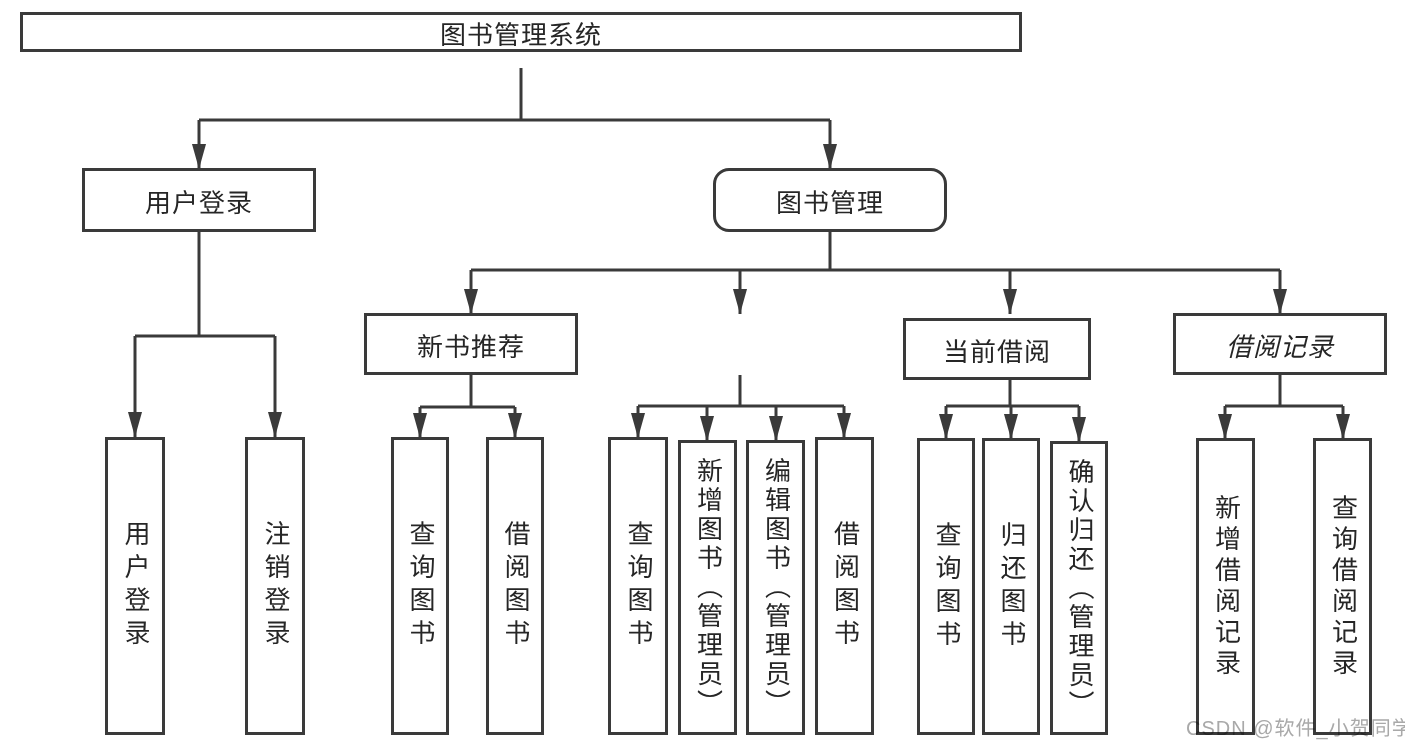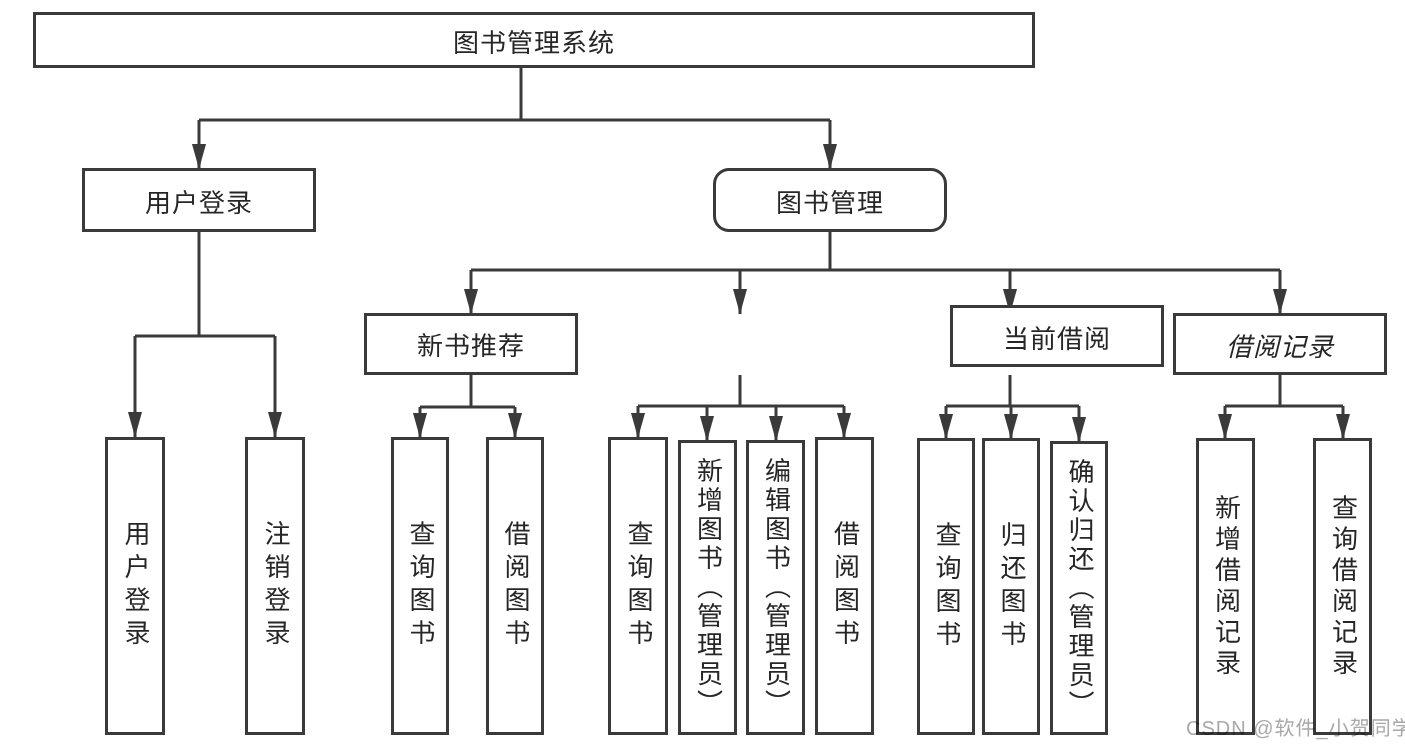--- a/index.html
+++ b/index.html
@@ -98,35 +98,35 @@
       <path d="M1011 406 V439" marker-end="url(#ah)"></path>
       <path d="M1079 406 V442" marker-end="url(#ah)"></path>
 
       <path d="M1280 375 V406"></path>
       <path d="M1225 406 H1343"></path>
       <path d="M1225 406 V439" marker-end="url(#ah)"></path>
       <path d="M1343 406 V439" marker-end="url(#ah)"></path>
     </g>
   </svg>
 
-  <div class="box" style="left:20px;top:12px;width:1002px;height:56px;margin-left:13px;">
+  <div class="box" style="left:20px;top:12px;width:1002px;height:40px;">
     <span class="hlabel">图书管理系统</span>
   </div>
 
   <div class="box" style="left:82px;top:168px;width:234px;height:64px;">
     <span class="hlabel">用户登录</span>
   </div>
   <div class="box" style="left:713px;top:168px;width:234px;height:64px;border-radius:16px;">
     <span class="hlabel">图书管理</span>
   </div>
 
-  <div class="box" style="left:364px;top:313px;width:214px;height:62px;font-family:Liberation Mono, monospace;">
+  <div class="box" style="left:364px;top:313px;width:214px;height:62px;">
     <span class="hlabel">新书推荐</span>
   </div>
-  <div class="box" style="left:903px;top:305px;width:214px;height:62px;margin-left:47px;">
+  <div class="box" style="left:903px;top:318px;width:188px;height:62px;">
     <span class="hlabel">当前借阅</span>
   </div>
   <div class="box" style="left:1173px;top:313px;width:214px;height:62px;font-style:italic;">
     <span class="hlabel">借阅记录</span>
   </div>
 
   <div class="box" style="left:105px;top:437px;width:60px;height:298px;">
     <span class="vlabel sp4">用户登录</span>
   </div>
   <div class="box" style="left:245px;top:437px;width:60px;height:298px;">

